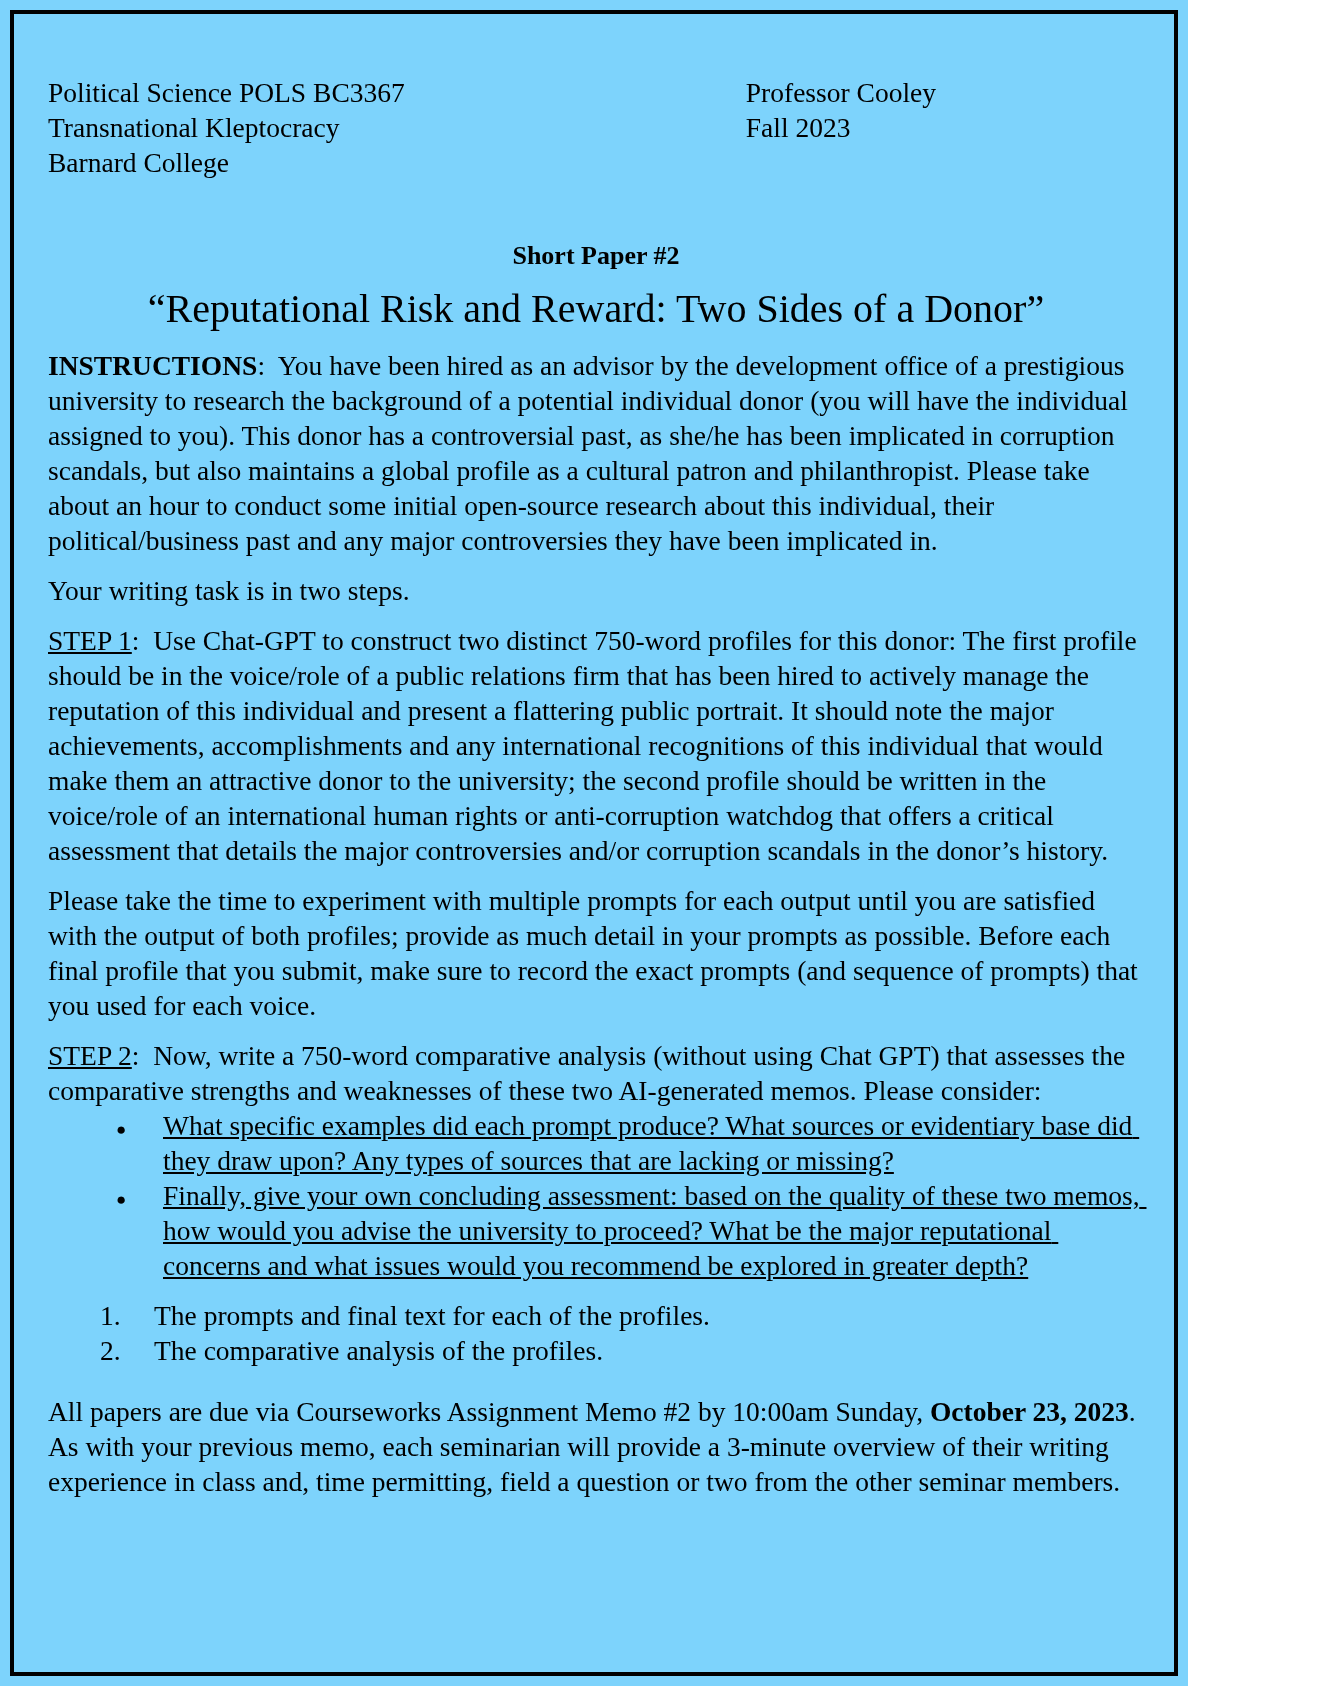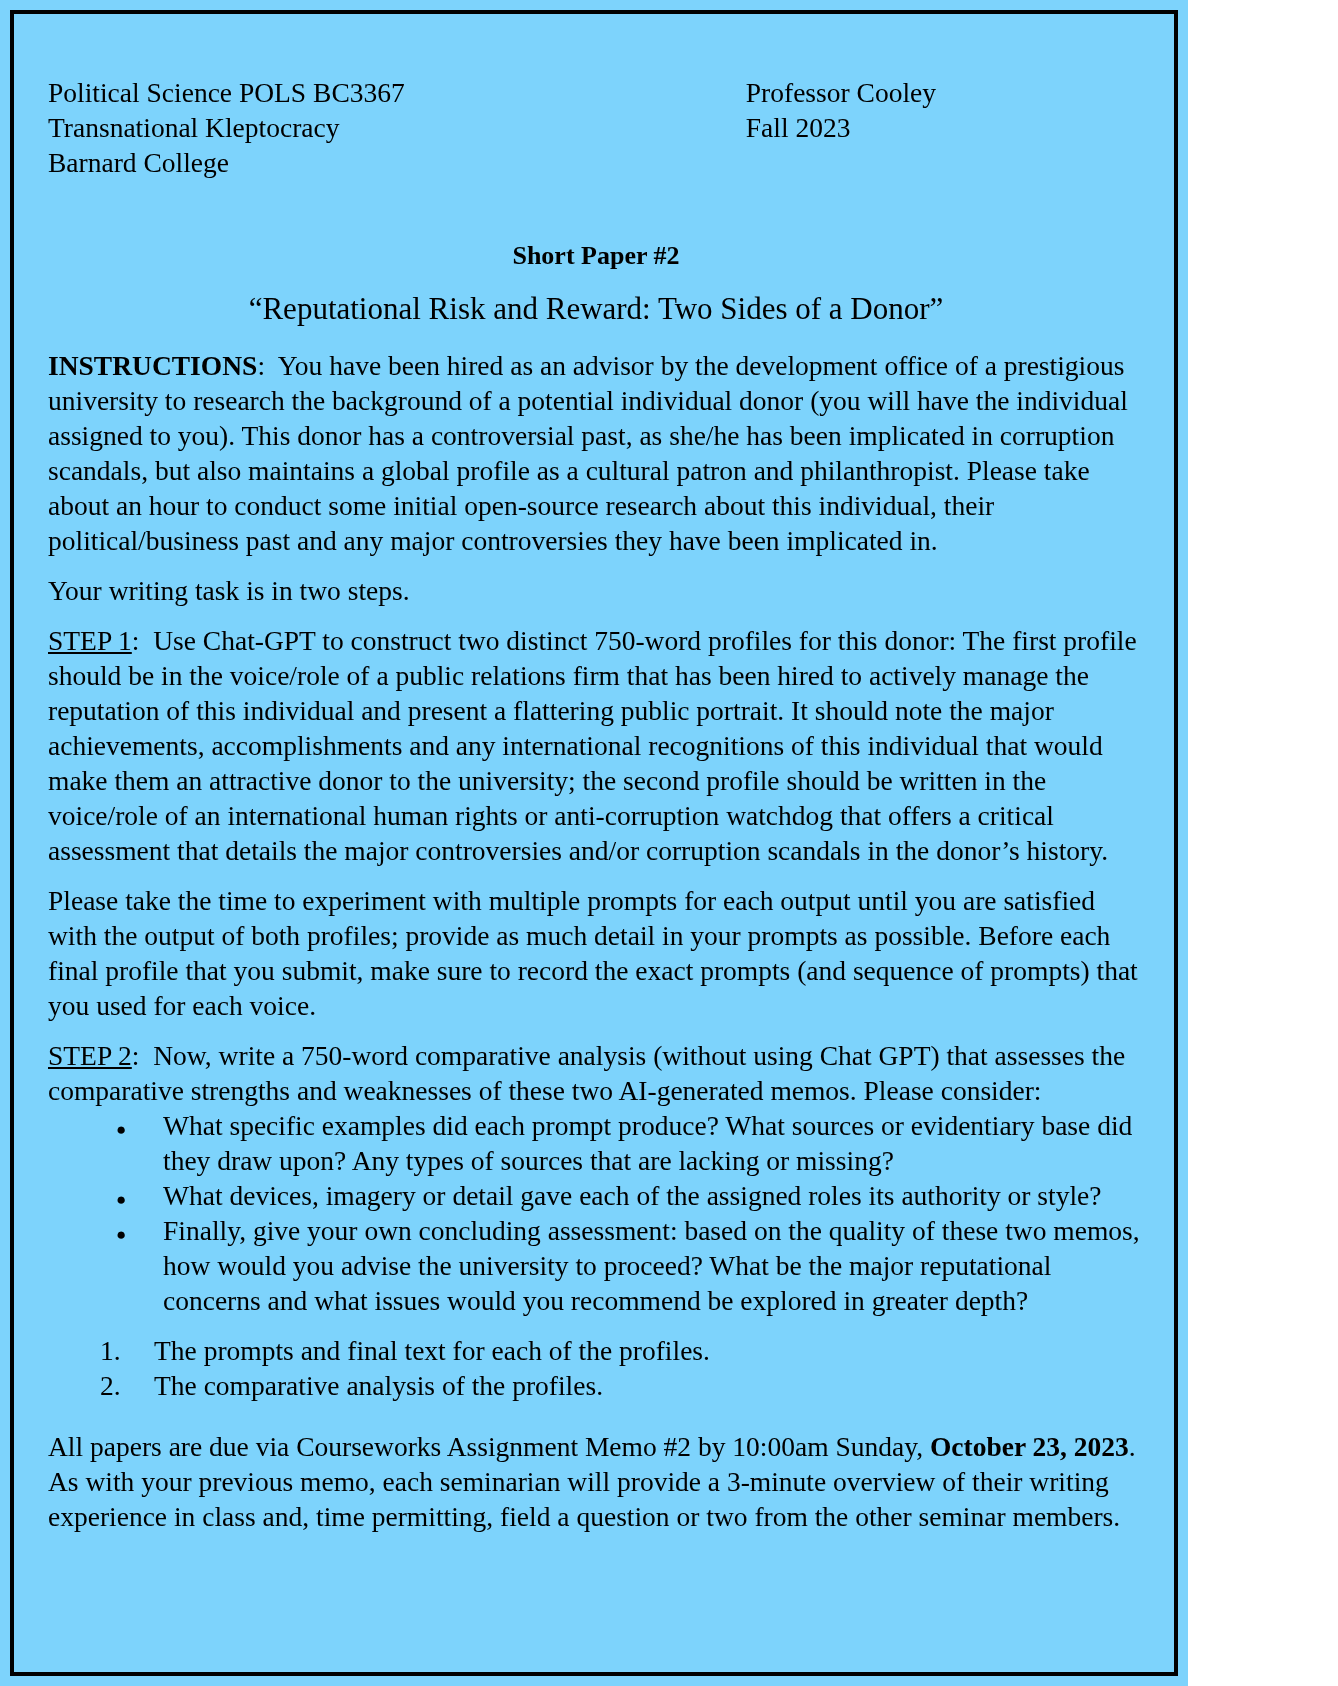--- a/index.html
+++ b/index.html
@@ -38,41 +38,42 @@
     margin-right: 208px;
   }
   .title {
     text-align: center;
     font-weight: bold;
     font-size: 26px;
     margin-bottom: 18px;
   }
   .subtitle {
     text-align: center;
-    font-size: 31px;
+    font-size: 40px;
     margin-bottom: 22px;
   }
   p.para {
     margin: 0 0 15px 0;
     white-space: pre-wrap;
   }
   p.no-gap {
     margin-bottom: 0;
   }
   .b { font-weight: bold; }
   .u { text-decoration: underline; }
 
   ul.bullets {
     list-style: none;
     margin: 0 0 15px 0;
     padding: 0 0 0 115px;
   }
   ul.bullets li {
     position: relative;
     white-space: pre-wrap;
+    text-decoration: underline;
   }
   ul.bullets li::before {
     content: "\25CF";
     position: absolute;
     left: -47px;
     top: 0.26em;
     font-size: 0.62em;
   }
   ol.items {
     list-style: none;
@@ -117,21 +118,20 @@
     <p class="para">Your writing task is in two steps.</p>
 
     <p class="para"><span class="u">STEP 1</span><span>:  </span><span>Use Chat-GPT to construct two distinct 750-word profiles for this donor: The first profile should be in the voice/role of a public relations firm that has been hired to actively manage the reputation of this individual and present a flattering public portrait. It should note the major achievements, accomplishments and any international recognitions of this individual that would make them an attractive donor to the university; the second profile should be written in the voice/role of an international human rights or anti-corruption watchdog that offers a critical assessment that details the major controversies and/or corruption scandals in the donor’s history.</span></p>
 
     <p class="para">Please take the time to experiment with multiple prompts for each output until you are satisfied with the output of both profiles; provide as much detail in your prompts as possible. Before each final profile that you submit, make sure to record the exact prompts (and sequence of prompts) that you used for each voice.</p>
 
     <p class="para no-gap"><span class="u">STEP 2</span><span>:  </span><span>Now, write a 750-word comparative analysis (without using Chat GPT) that assesses the comparative strengths and weaknesses of these two AI-generated memos. Please consider:</span></p>
 
     <ul class="bullets">
       <li>What specific examples did each prompt produce? What sources or evidentiary base did they draw upon? Any types of sources that are lacking or missing?</li>
-      <li>What devices, imagery or detail gave each of the assigned roles its authority or style?</li>
       <li>Finally, give your own concluding assessment: based on the quality of these two memos, how would you advise the university to proceed? What be the major reputational concerns and what issues would you recommend be explored in greater depth?</li>
     </ul>
 
 
     <ol class="items">
       <li>The prompts and final text for each of the profiles.</li>
       <li>The comparative analysis of the profiles.</li>
     </ol>
 
     <p class="para"><span>All papers are due via Courseworks Assignment Memo #2 by 10:00am Sunday, </span><span class="b">October 23, 2023</span><span>. As with your previous memo, each seminarian will provide a 3-minute overview of their writing experience in class and, time permitting, field a question or two from the other seminar members.</span></p>

